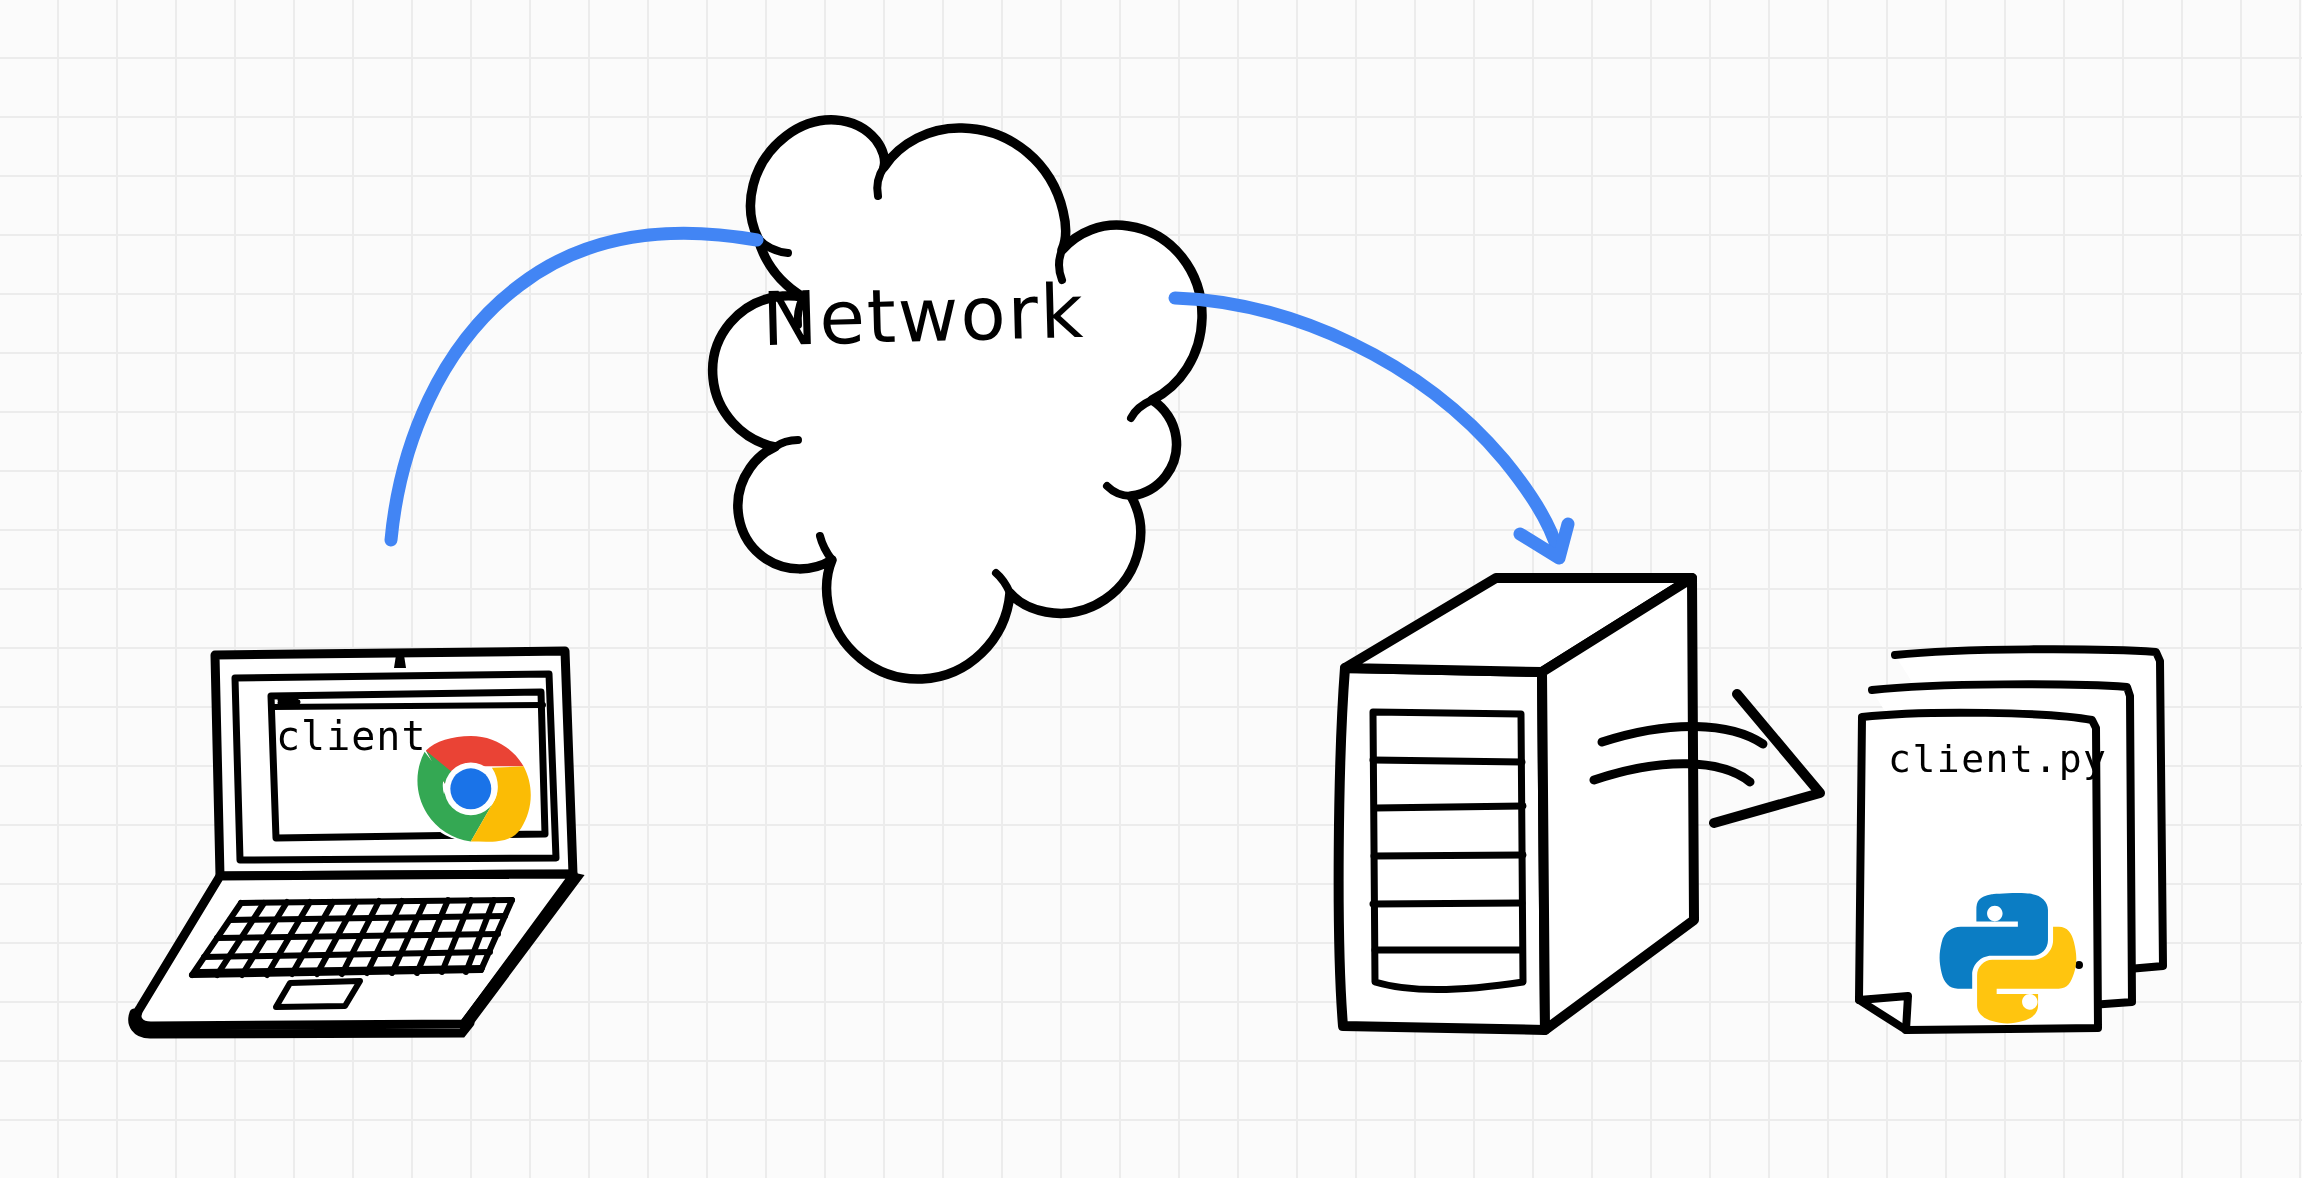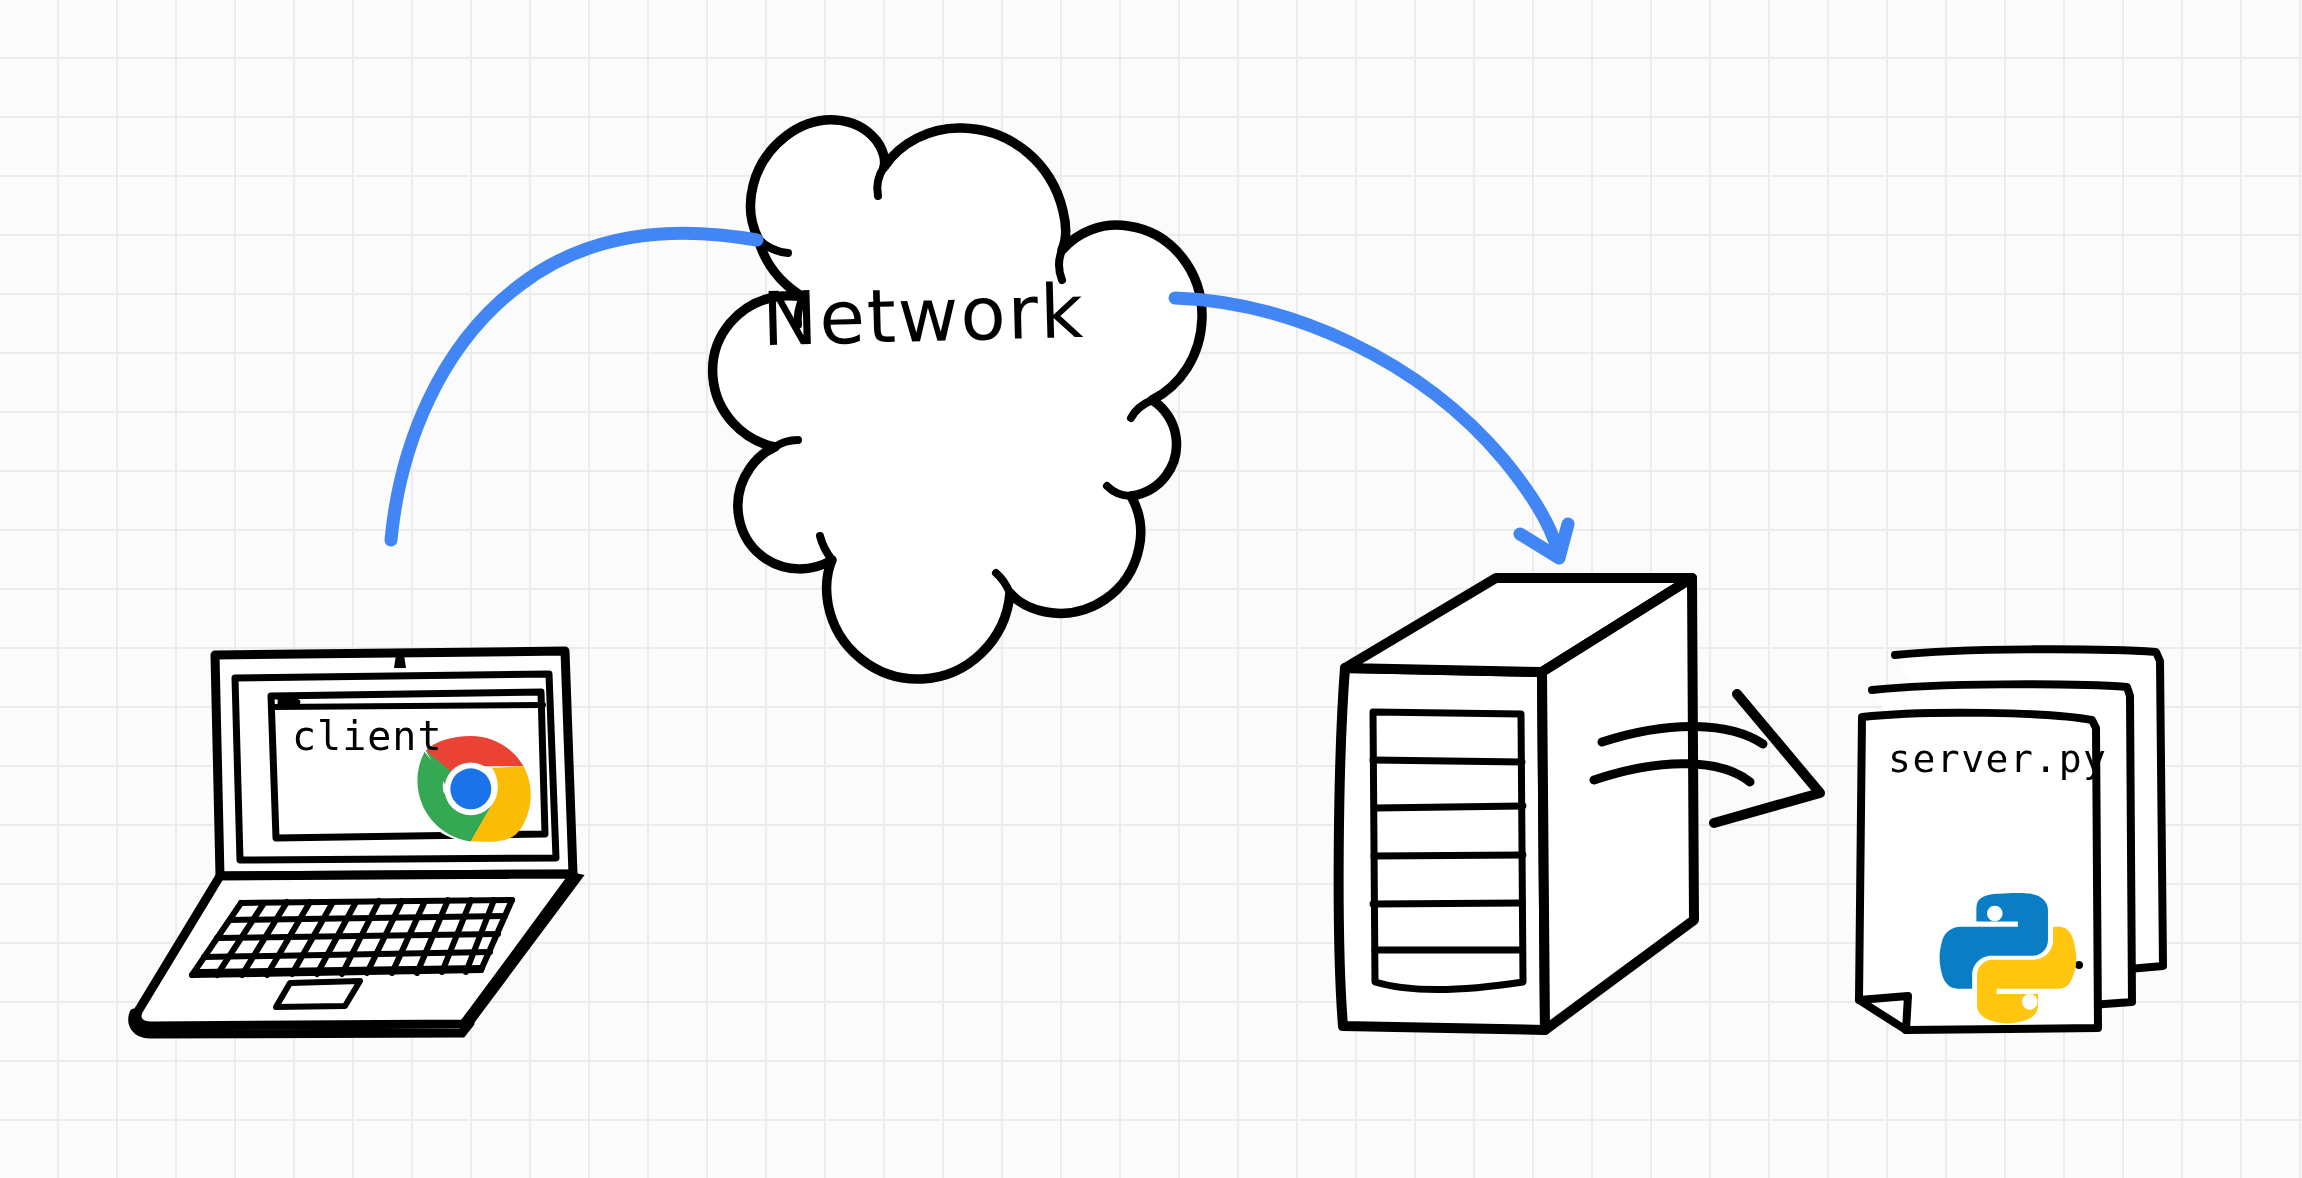--- a/index.html
+++ b/index.html
@@ -29,21 +29,21 @@
     top: 0; left: 0;
     width: 2302px;
     height: 1178px;
   }
   .label-text {
     position: absolute;
     white-space: pre;
     color: #000;
   }
   #client-label {
-    left: 292px;
+    left: 276px;
     top: 713px;
     font-family: "DejaVu Sans Mono", "Liberation Mono", monospace;
     font-size: 40px;
     letter-spacing: 1px;
   }
   #serverpy-label {
     left: 1888px;
     top: 737px;
     font-family: "DejaVu Sans Mono", "Liberation Mono", monospace;
     font-size: 38px;
@@ -222,15 +222,15 @@
         <path fill="#ffc50f" d="M83.4 33.2 L83.4 46.4 C83.4 56.7 74.6 65.4 64.4 65.4 L23.8 65.4 C15.6 65.4 8.9 72.4 8.9 80.7 L8.9 110.4 C8.9 118.5 15.9 123.3 23.8 125.6 C33.3 128.4 42.4 128.9 53.8 125.6 C61.4 123.4 68.7 119 68.7 110.4 L68.7 99.1 L28.1 99.1 L28.1 93.8 L68.7 93.8 L88.9 93.8 C97.6 93.8 100.9 87.7 103.9 78.7 C107 69.4 106.9 60.5 103.9 48.3 C101.8 39.7 97.7 33.2 88.9 33.2 L83.4 33.2 Z M60.6 99.1 C64.8 99.1 68.2 102.5 68.2 106.7 C68.2 111 64.8 114.4 60.6 114.4 C56.4 114.4 53 111 53 106.7 C53 102.5 56.4 99.1 60.6 99.1 Z"></path>
       </g>
     </g>
 
   </svg>
 
   <div class="label-text" id="client-label">client</div>
 
   <div class="label-text" id="network-label">Network</div>
 
-  <div class="label-text" id="serverpy-label">server.py</div>
+  <div class="label-text" id="serverpy-label">client.py</div>
 
 </div>
 
 </body></html>

